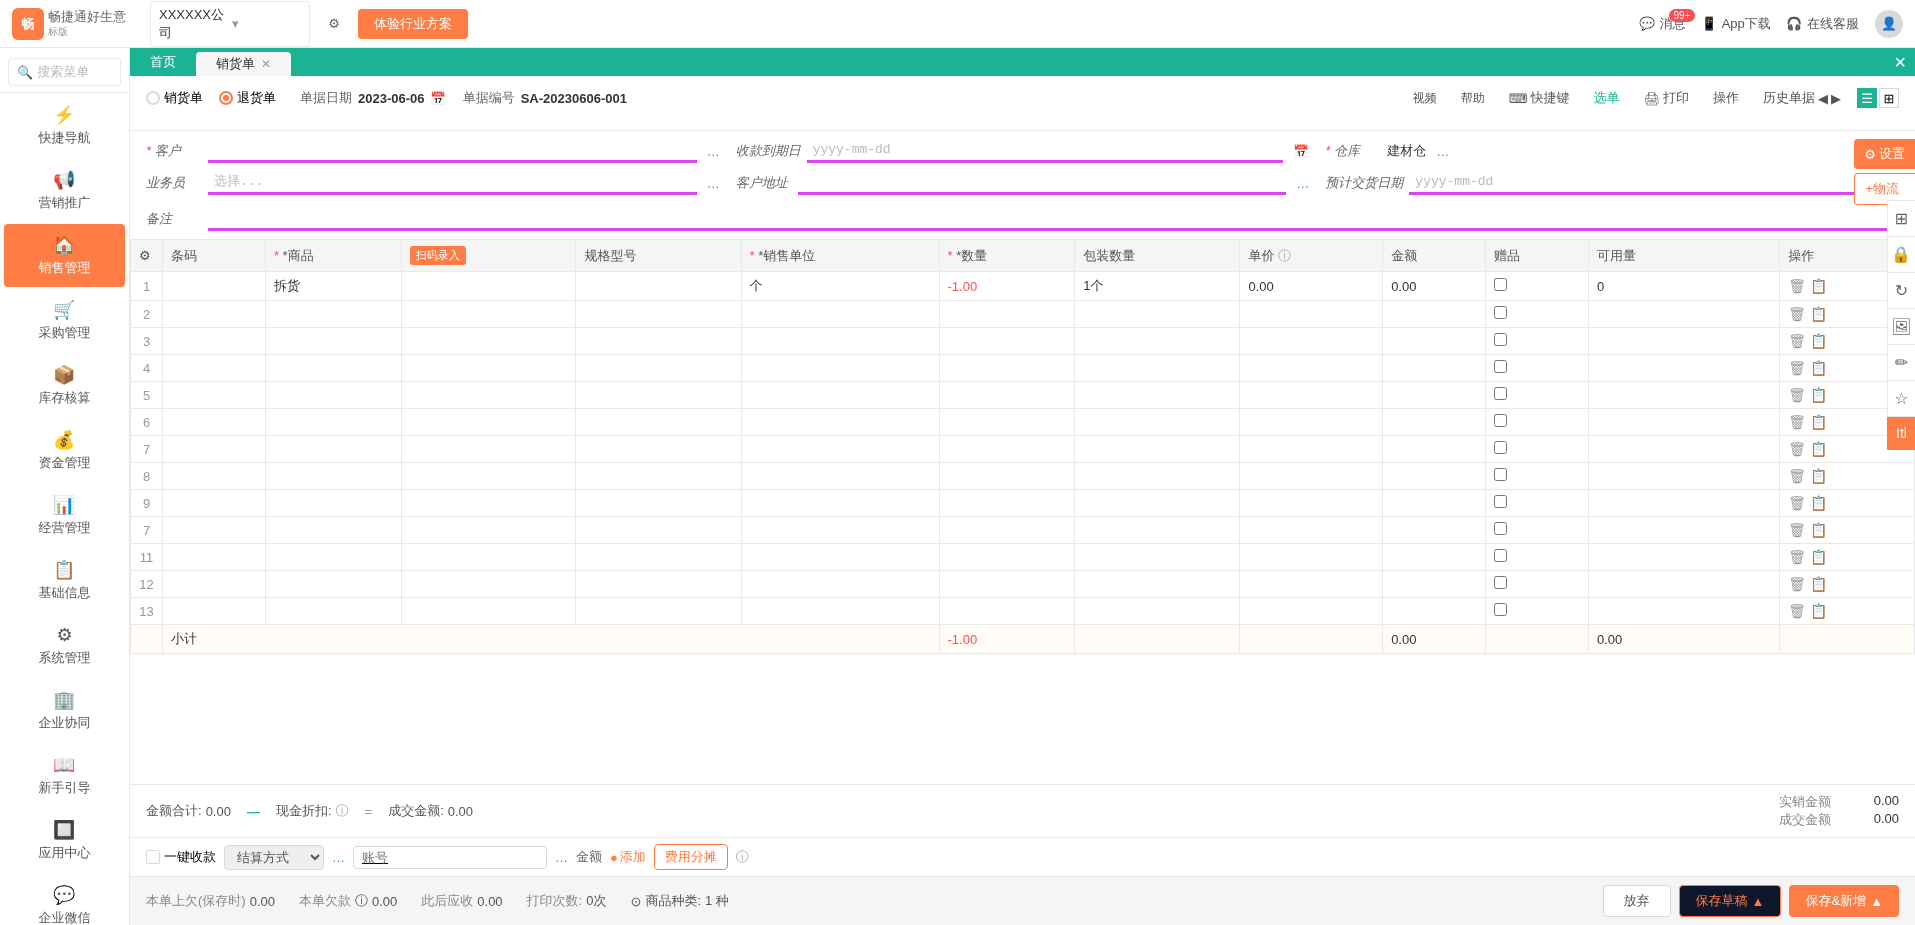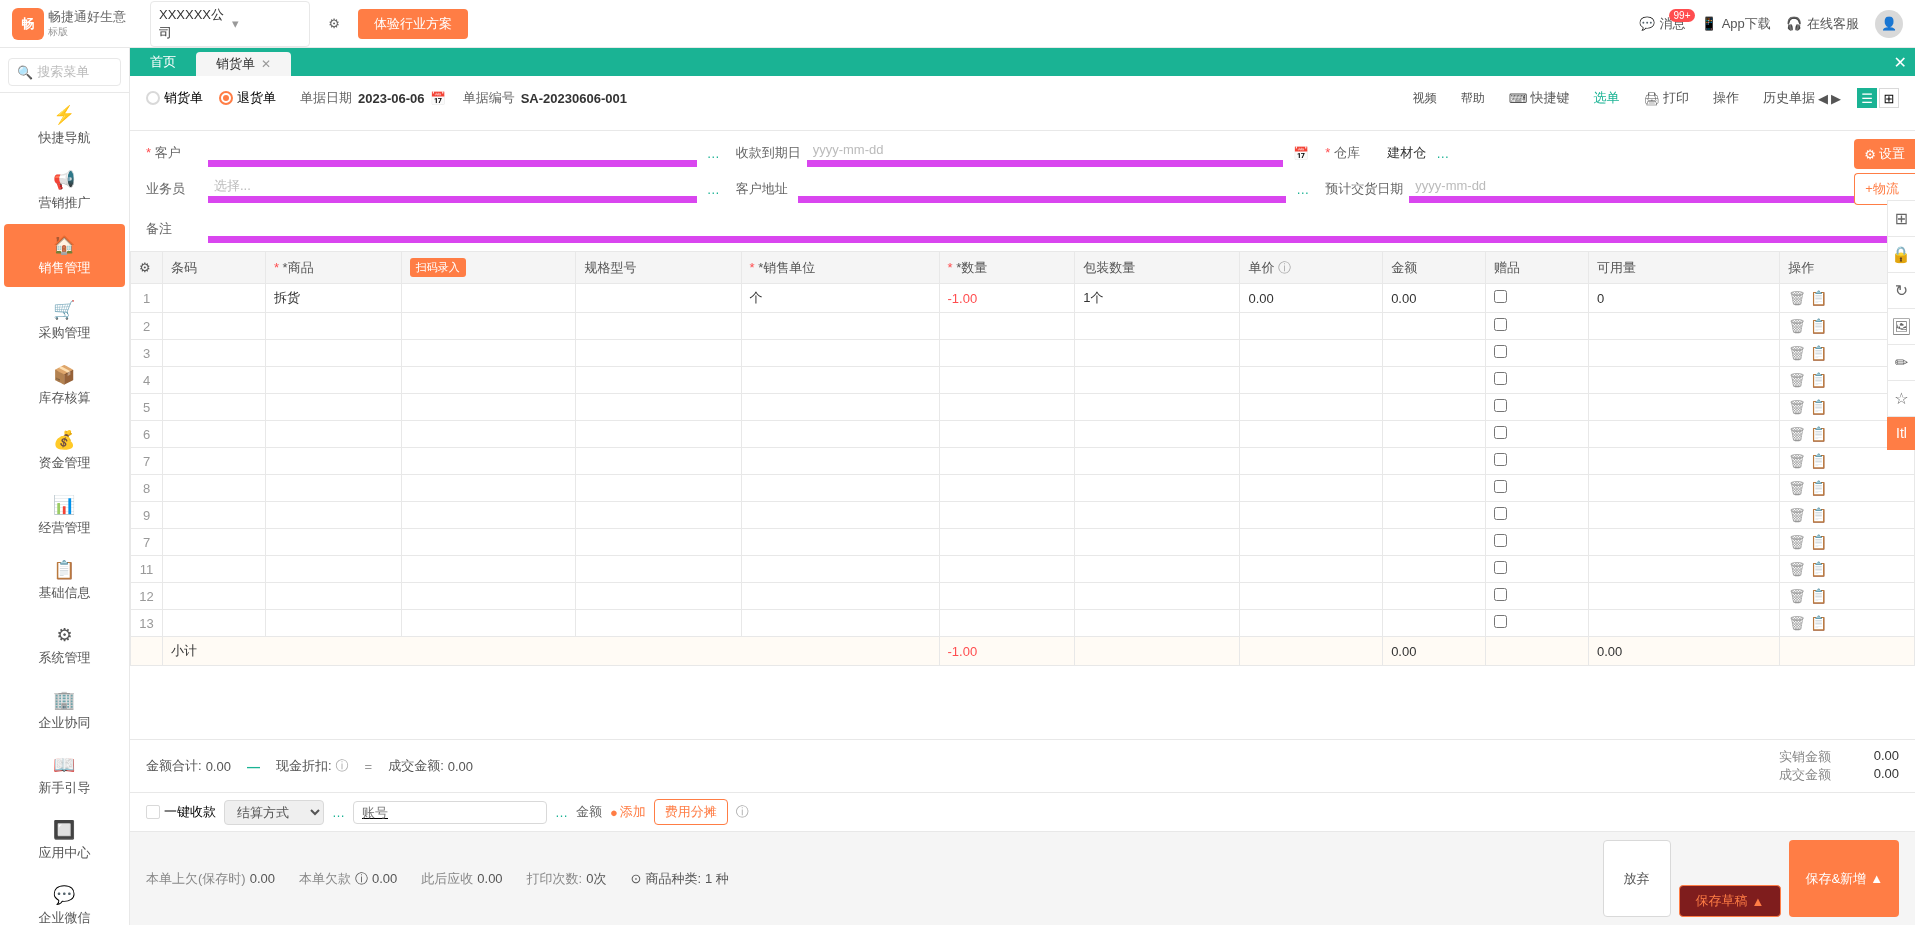--- a/index.html
+++ b/index.html
@@ -191,27 +191,28 @@
       grid-template-columns: 1fr 1fr 1fr;
       gap: 8px 16px;
       padding: 8px 16px;
       background: #fff;
       flex-shrink: 0;
     }
     .field-row {
       display: flex; align-items: center; gap: 6px;
     }
     .field-label {
-      color: #666; white-space: nowrap; min-width: 56px;
+      color: #666; white-space: nowrap; min-width: 56px; font-style: italic;
     }
     .field-label .required { color: #ff4d4f; }
     .field-input {
-      flex: 1; border: none; border-bottom: 7px solid #d946ef;
+      flex: 1; border: none; border-bottom: 3px solid #d946ef;
       padding: 3px 6px; color: #333; outline: none;
       background: transparent;
+      font-family: Liberation Mono, monospace;
     }
     .field-input::placeholder { color: #bbb; }
     .field-dots { color: #1ab394; cursor: pointer; margin-left: 4px; }
     .field-calendar { color: #aaa; cursor: pointer; margin-left: 4px; }
 
     .remark-row {
       padding: 4px 16px 8px;
       display: flex; align-items: center; gap: 6px;
       background: #fff;
       flex-shrink: 0;
@@ -314,23 +315,23 @@
     .status-item { display: flex; align-items: center; gap: 4px; color: #555; }
     .status-label { color: #888; }
     .summary-line { display: flex; gap: 8px; color: #555; font-size: 12px; }
     .summary-line .s-label { color: #888; }
     .summary-line .s-val { color: #333; min-width: 60px; text-align: right; }
     .abandon-btn {
       border: 1px solid #d9d9d9; background: #fff; color: #555;
       border-radius: 4px; padding: 6px 20px; cursor: pointer; font-size: 13px;
     }
     .save-draft-btn {
-      border: 1px solid #ff7d45; background: #7f1d1d; color: #ff7d45;
+      border: 1px solid #ff7d45; background: #0f172a; color: #ff7d45;
       border-radius: 4px; padding: 6px 16px; cursor: pointer; font-size: 13px;
-      display: flex; align-items: center; gap: 4px; margin-top: 45px;
+      display: flex; align-items: center; gap: 4px;
     }
     .save-new-btn {
       background: #ff7d45; color: #fff; border: none;
       border-radius: 4px; padding: 6px 16px; cursor: pointer; font-size: 13px;
       display: flex; align-items: center; gap: 4px;
     }
 
     .search-bar {
       display: flex; align-items: center;
       padding: 8px 16px;

